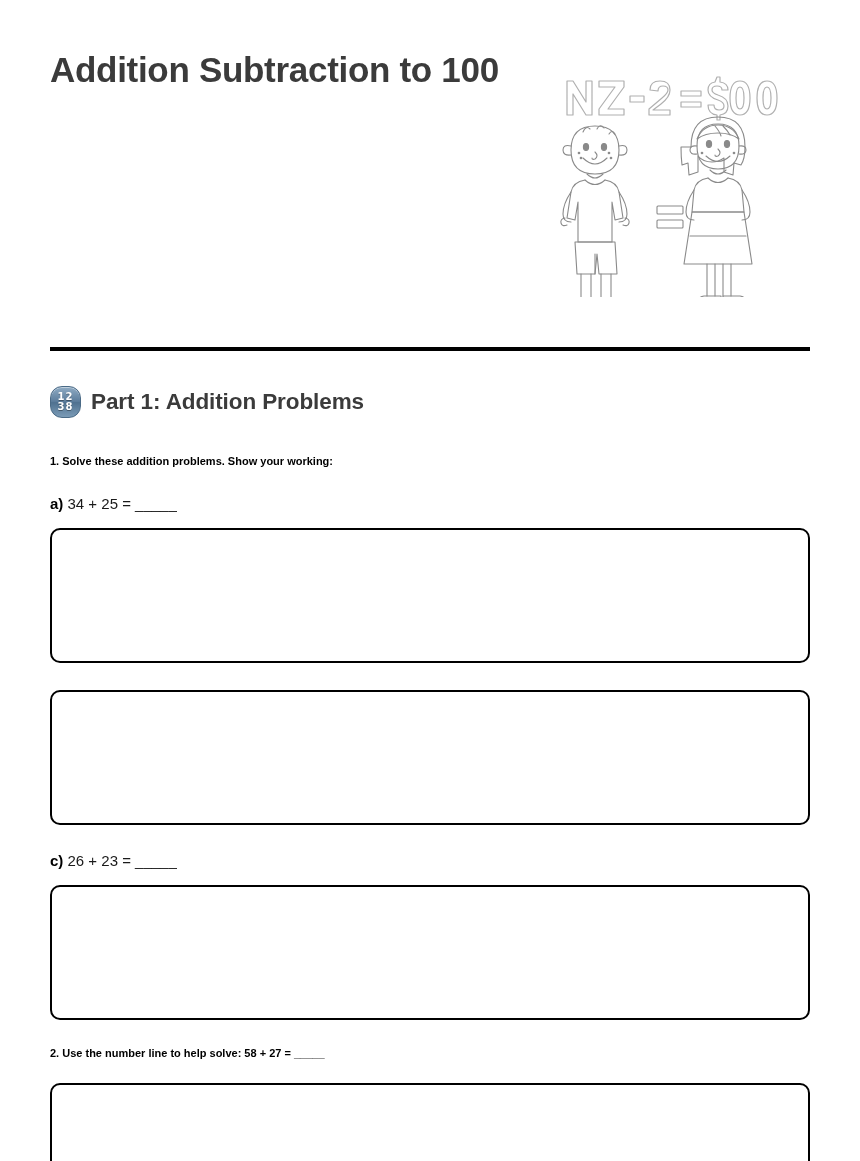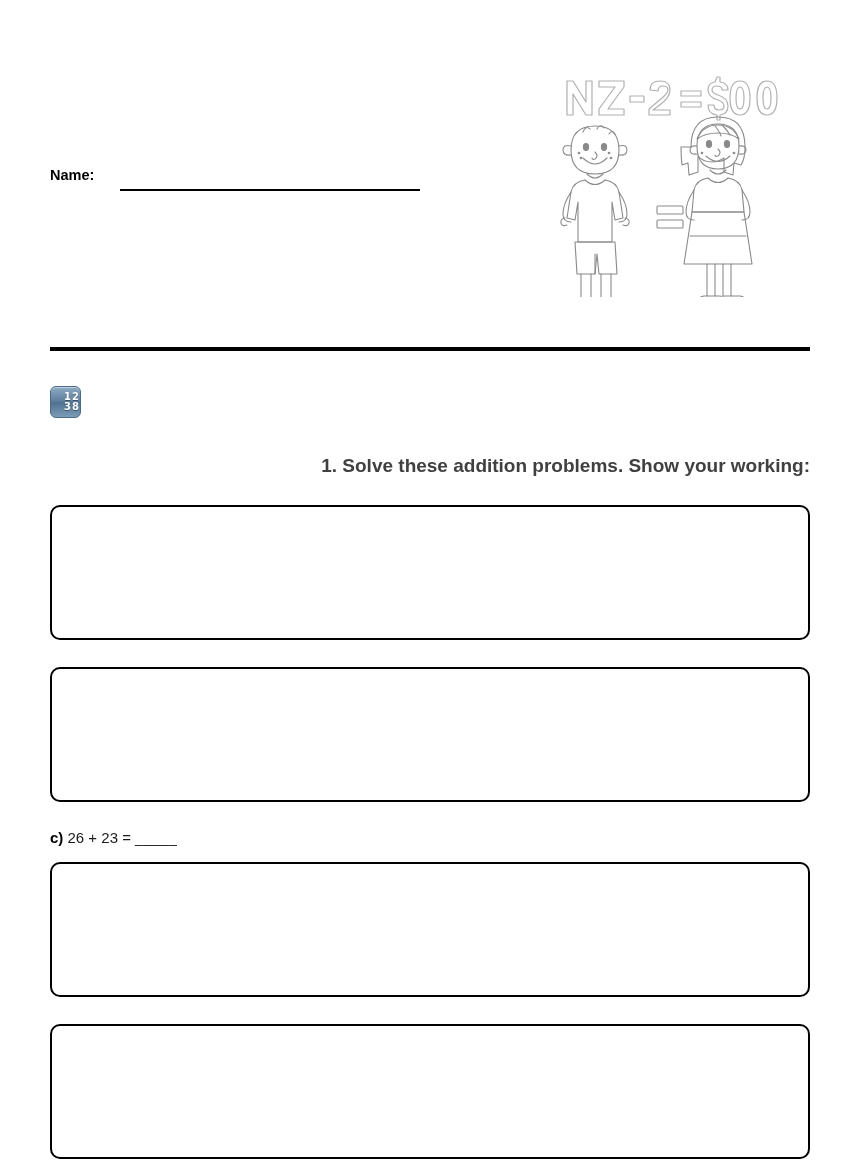--- a/index.html
+++ b/index.html
@@ -103,28 +103,28 @@
     display: flex;
     align-items: center;
     gap: 10px;
     margin: 0 0 36px 0;
     height: 34px;
   }
   .emoji-chip {
     flex: 0 0 auto;
     width: 29px;
     height: 30px;
-    border-radius: 6px;
+    border-radius: 12px;
     background: linear-gradient(#8fabc4, #5c7d9c 48%, #4f7190 52%, #7b9bb6);
     border: 1px solid #4a6a86;
     box-shadow: inset 0 1px 0 rgba(255,255,255,0.45);
     position: relative;
     display: flex;
     flex-direction: column;
-    align-items: flex-end;
+    align-items: center;
     justify-content: center;
     line-height: 1;
   }
   .emoji-chip span {
     display: block;
     color: #ffffff;
     font-family: "DejaVu Sans", sans-serif;
     font-size: 10px;
     font-weight: bold;
     letter-spacing: 1px;
@@ -133,24 +133,23 @@
   .section-title {
     margin: 0;
     font-size: 22.5px;
     font-weight: bold;
     color: #3b3b3b;
     letter-spacing: -0.1px;
   }
 
   .question-prompt {
     margin: 0 0 28px 0;
-    font-size: 19px;
-    font-weight: bold;
-    color: #404040;
-    text-align: right;
+    font-size: 11px;
+    font-weight: bold;
+    color: #000000;
   }
 
   .problem-line {
     margin: 0 0 16px 0;
     font-size: 15px;
     color: #1a1a1a;
     font-weight: normal;
   }
   .problem-line .label {
     font-weight: bold;
@@ -176,26 +175,23 @@
   .question-prompt.q2 {
     margin: 0 0 24px 0;
   }
 </style>
 </head>
 <body>
 
 <div class="page">
 
   <div class="header-zone">
+    <h1 class="worksheet-title">Addition Subtraction to 100</h1>
 
     <div class="meta-rows">
-      <div class="meta-row">
-        <div class="meta-label">Name:</div>
-        <div class="meta-line"></div>
-      </div>
     </div>
   </div>
 
   <div class="illustration">
     <svg width="250" height="275" viewBox="0 0 250 275" xmlns="http://www.w3.org/2000/svg" fill="none" stroke="#9a9a9a" stroke-width="1.1" stroke-linecap="round" stroke-linejoin="round">
 
       <g stroke="#b0b0b0" stroke-width="1.2">
 
         <path d="M22 93 L22 59 L28 59 L41 80 L41 59 L47 59 L47 93 L41 93 L28 72 L28 93 Z"></path>
 
@@ -319,30 +315,36 @@
 
   <div class="divider"></div>
 
   <div class="body-zone">
 
     <div class="section-header">
       <div class="emoji-chip">
         <span>12</span>
         <span>38</span>
       </div>
+      <h2 class="section-title">Part 1: Addition Problems</h2>
     </div>
 
     <p class="question-prompt">1. Solve these addition problems. Show your working:</p>
 
+    <p class="problem-line">
+      <span class="label">a)</span>
+      <span>34 + 25 = </span><span class="blank">_____</span>
+    </p>
     <div class="answer-box h-a"></div>
 
     <div class="answer-box h-b"></div>
 
     <p class="problem-line">
       <span class="label">c)</span>
       <span>26 + 23 = </span><span class="blank">_____</span>
     </p>
     <div class="answer-box h-c"></div>
 
+    <p class="question-prompt q2">2. Use the number line to help solve: 58 + 27 = _____</p>
     <div class="answer-box h-d"></div>
 
   </div>
 </div>
 
 </body></html>

